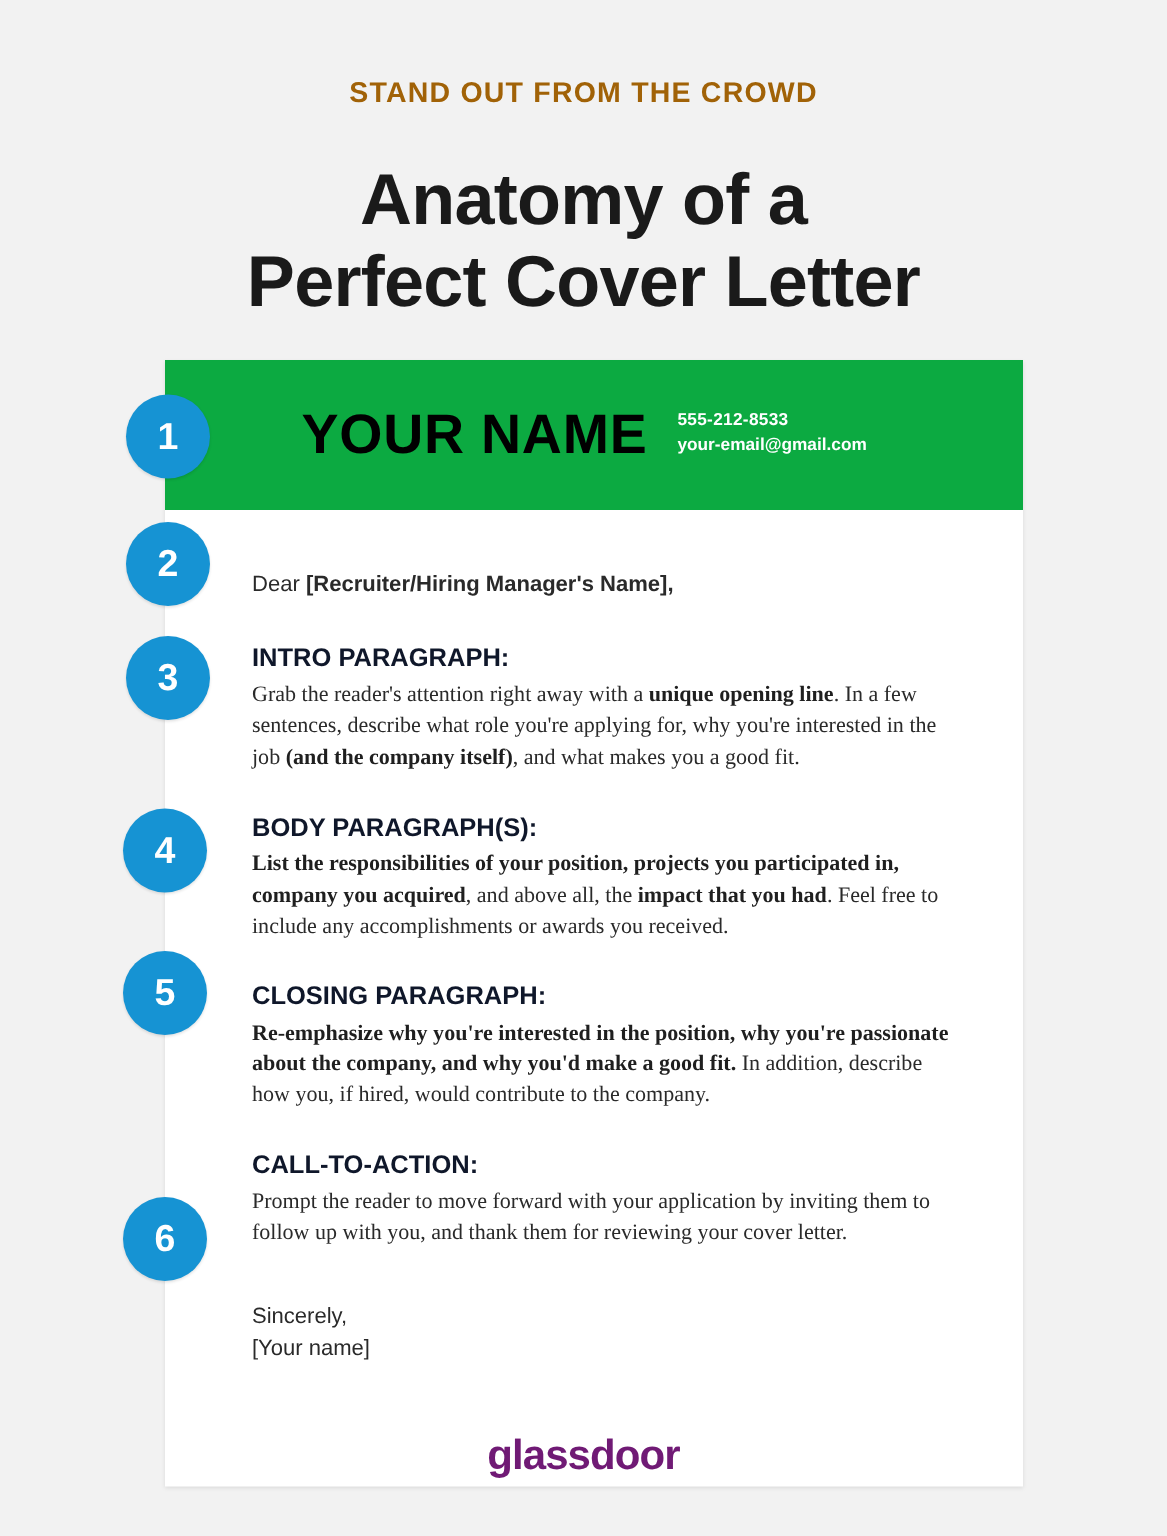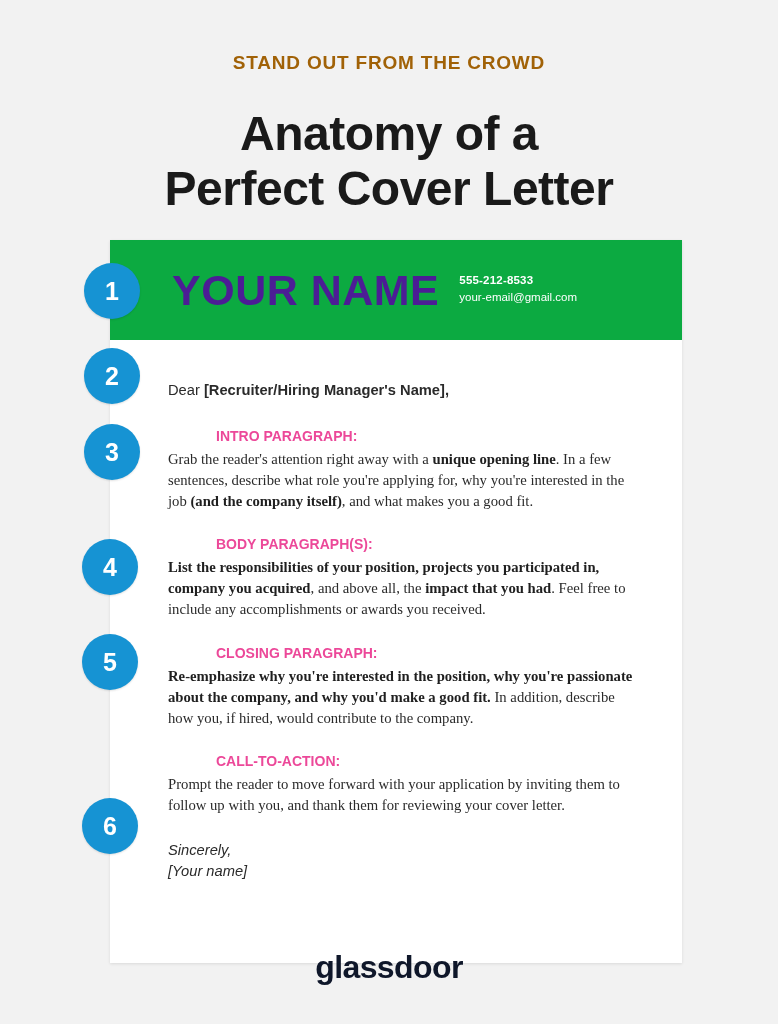--- a/index.html
+++ b/index.html
@@ -47,56 +47,56 @@
   }
   .letter-head {
     background: #0caa41;
     height: 100px;
     display: flex;
     align-items: center;
     padding-left: 62px;
     gap: 20px;
   }
   .your-name {
-    color: #4c1d95;
-    font-size: 43px;
+    color: #000000;
+    font-size: 37px;
     font-weight: bold;
     letter-spacing: 0.5px;
+    margin-left: 29px;
   }
   .contact {
     color: #ffffff;
     font-size: 11.5px;
     line-height: 1.45;
     padding-bottom: 2px;
   }
   .contact .phone { font-weight: bold; letter-spacing: 0.2px; }
-  .contact .email { font-weight: normal; }
+  .contact .email { font-weight: bold; }
 
   .letter-body {
     padding: 40px 48px 80px 58px;
     color: #2a2a2a;
     font-size: 14.7px;
     line-height: 1.42;
   }
   .salutation { margin: 0 0 26px 0; }
   .salutation b { font-weight: bold; }
 
   .section { margin-bottom: 24px; }
   .section:last-child { margin-bottom: 0; }
   .sec-head {
-    color: #ec4899;
+    color: #0f172a;
     font-weight: bold;
-    font-size: 14px;
+    font-size: 17px;
     margin-bottom: 2px;
-    margin-left: 48px;
   }
   .sec-body { margin: 0; font-family: Liberation Serif, serif; }
   .sec-body b { font-weight: bold; color: #1f1f1f; }
 
-  .signoff { margin-top: 24px; line-height: 1.45; font-style: italic; }
+  .signoff { margin-top: 35px; line-height: 1.45; }
 
   
   .step {
     position: absolute;
     width: 56px;
     height: 56px;
     border-radius: 50%;
     background: #1693d3;
     color: #ffffff;
     font-size: 25px;
@@ -107,22 +107,22 @@
     box-shadow: 0 1px 2px rgba(0,0,0,0.12);
   }
 
   
   .logo {
     position: absolute;
     left: 0;
     right: 0;
     bottom: 38px;
     text-align: center;
-    color: #0f172a;
-    font-size: 32px;
+    color: #701a75;
+    font-size: 28px;
     font-weight: bold;
     letter-spacing: -0.6px;
   }
 </style>
 </head>
 <body>
 
 <div class="eyebrow">STAND OUT FROM THE CROWD</div>
 
 <h1 class="main-title">

